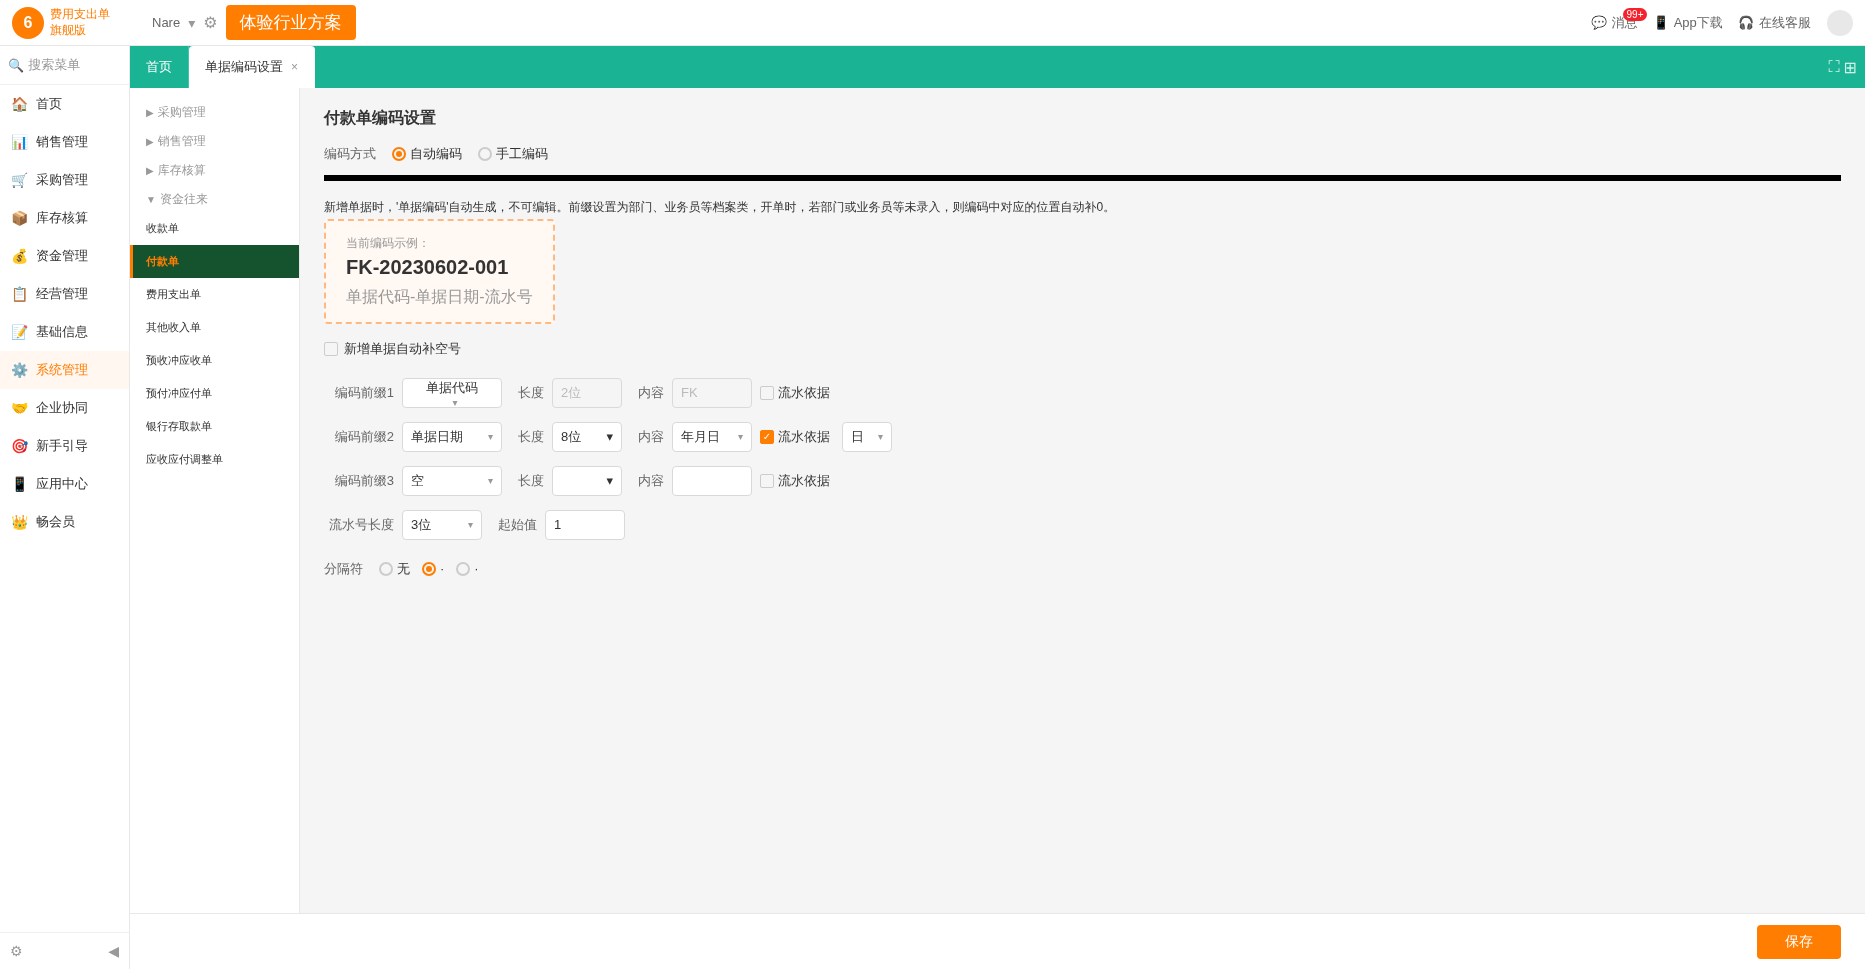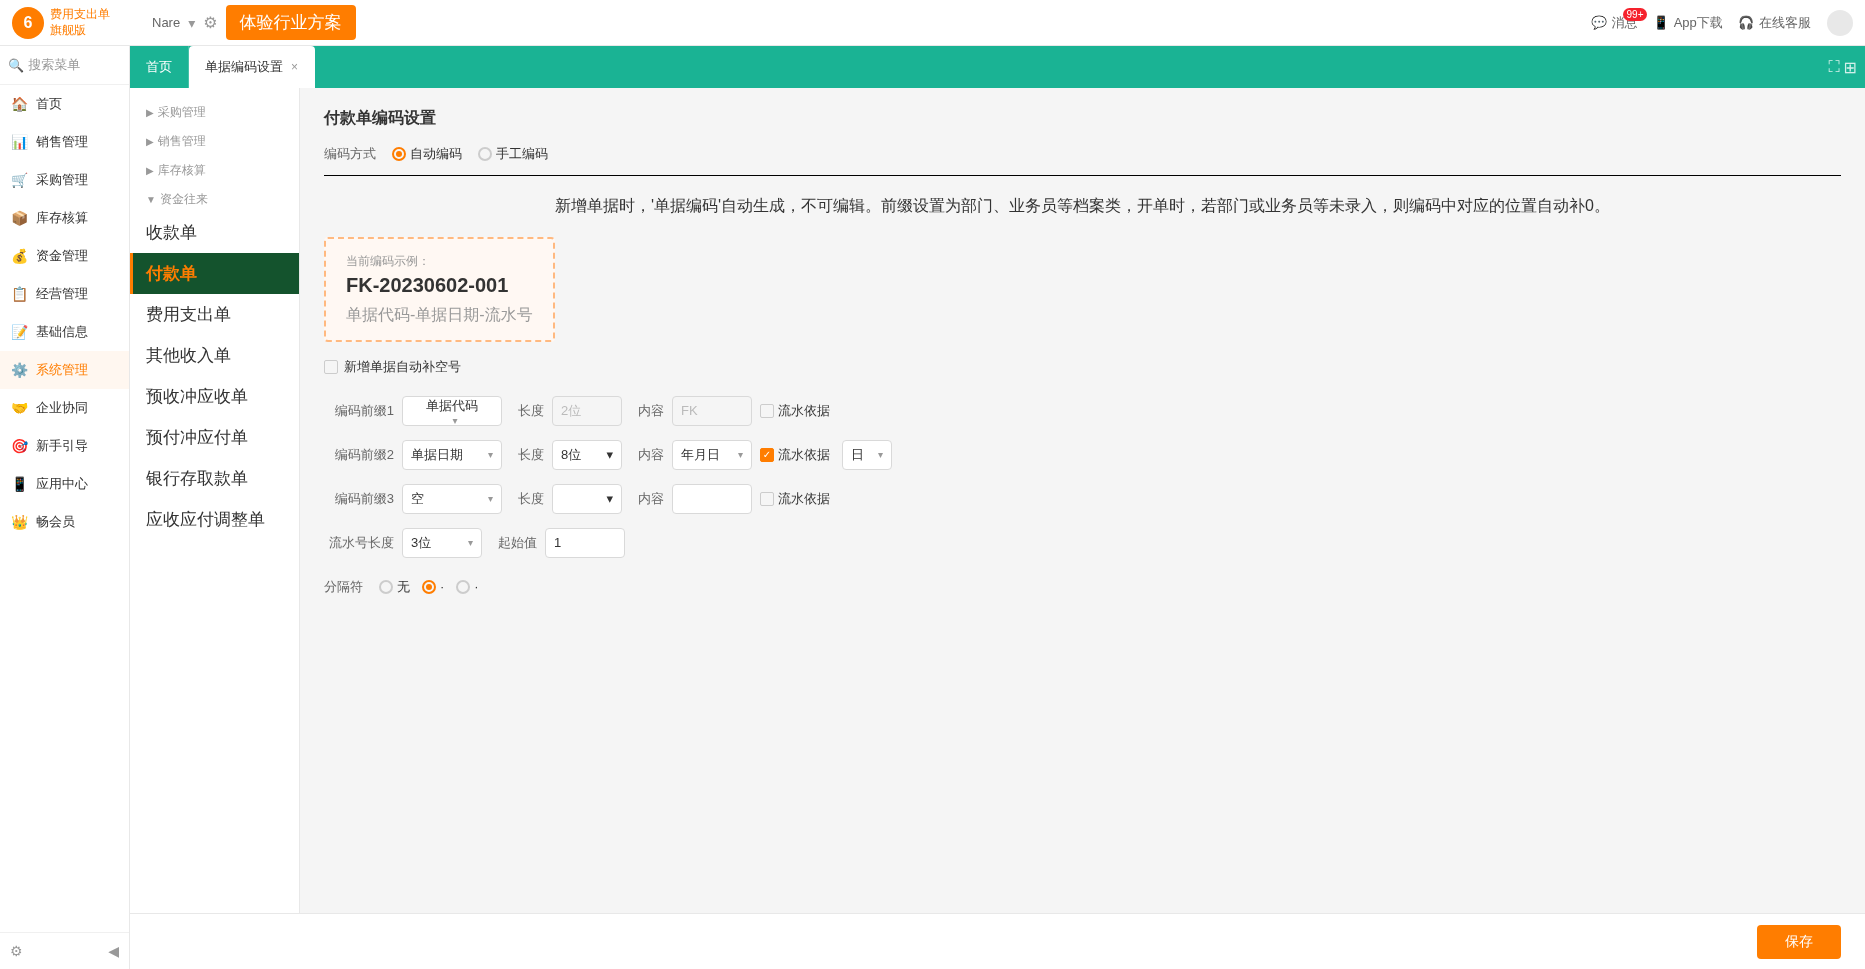--- a/index.html
+++ b/index.html
@@ -44,37 +44,37 @@
     .tab-item.active { background: #fff; color: #333; border-radius: 4px 4px 0 0; position: relative; }
     .tab-close { margin-left: 8px; font-size: 12px; color: #999; cursor: pointer; }
     .tab-bar-actions { margin-left: auto; display: flex; align-items: center; gap: 4px; padding-right: 8px; }
     .tab-action-btn { background: none; border: none; cursor: pointer; color: rgba(255,255,255,0.8); font-size: 16px; }
 
     
     .sub-layout { display: flex; flex: 1; overflow: hidden; background: #f5f5f5; }
 
     
     .sub-sidebar { width: 170px; background: #fff; border-right: 1px solid #e8e8e8; overflow-y: auto; padding: 8px 0; }
-    .sub-menu-item { padding: 9px 16px; font-size: 17px; cursor: pointer; color: #333; display: flex; align-items: center; gap: 4px; }
+    .sub-menu-item { padding: 9px 16px; font-size: 11px; cursor: pointer; color: #333; display: flex; align-items: center; gap: 4px; }
     .sub-menu-item.active { background: #14532d; color: #ff7d00; font-weight: bold; border-left: 3px solid #ff7d00; padding-left: 13px; }
     .sub-menu-group { padding: 8px 16px 4px; font-size: 12px; color: #999; display: flex; align-items: center; gap: 4px; cursor: pointer; }
     .sub-menu-group .arrow { font-size: 10px; }
 
     
     .main-content { flex: 1; overflow-y: auto; padding: 20px 24px; }
     .page-title { font-size: 16px; font-weight: bold; color: #333; margin-bottom: 16px; }
-    .encoding-type { display: flex; align-items: center; gap: 16px; margin-bottom: 16px; padding-bottom: 12px; border-bottom: 1px solid #000000; }
+    .encoding-type { display: flex; align-items: center; gap: 16px; margin-bottom: 16px; padding-bottom: 12px; border-bottom: 6px solid #000000; }
     .encoding-label { font-size: 13px; color: #666; }
     .radio-group { display: flex; align-items: center; gap: 16px; }
     .radio-item { display: flex; align-items: center; gap: 4px; cursor: pointer; font-size: 13px; }
     .radio-dot { width: 14px; height: 14px; border-radius: 50%; border: 2px solid #ccc; display: inline-flex; align-items: center; justify-content: center; }
     .radio-dot.checked { border-color: #ff7d00; }
     .radio-dot.checked::after { content: ''; width: 6px; height: 6px; border-radius: 50%; background: #ff7d00; }
 
-    .info-text { font-size: 16px; color: #999; margin-bottom: 16px; line-height: 1.8; text-align: center; }
+    .info-text { font-size: 12px; color: #999; margin-bottom: 0; line-height: 1.8; }
     .info-text span { color: #333; }
 
     
     .preview-box { border: 2px dashed #ffb980; background: #fff8f3; border-radius: 4px; padding: 14px 20px; display: inline-block; margin-bottom: 16px; }
     .preview-label { font-size: 12px; color: #999; margin-bottom: 4px; }
     .preview-code { font-size: 20px; font-weight: bold; color: #333; }
     .preview-desc { font-size: 16px; color: #999; margin-top: 8px; }
 
     
     .auto-fill-row { display: flex; align-items: center; gap: 6px; margin-bottom: 20px; font-size: 13px; color: #333; }

